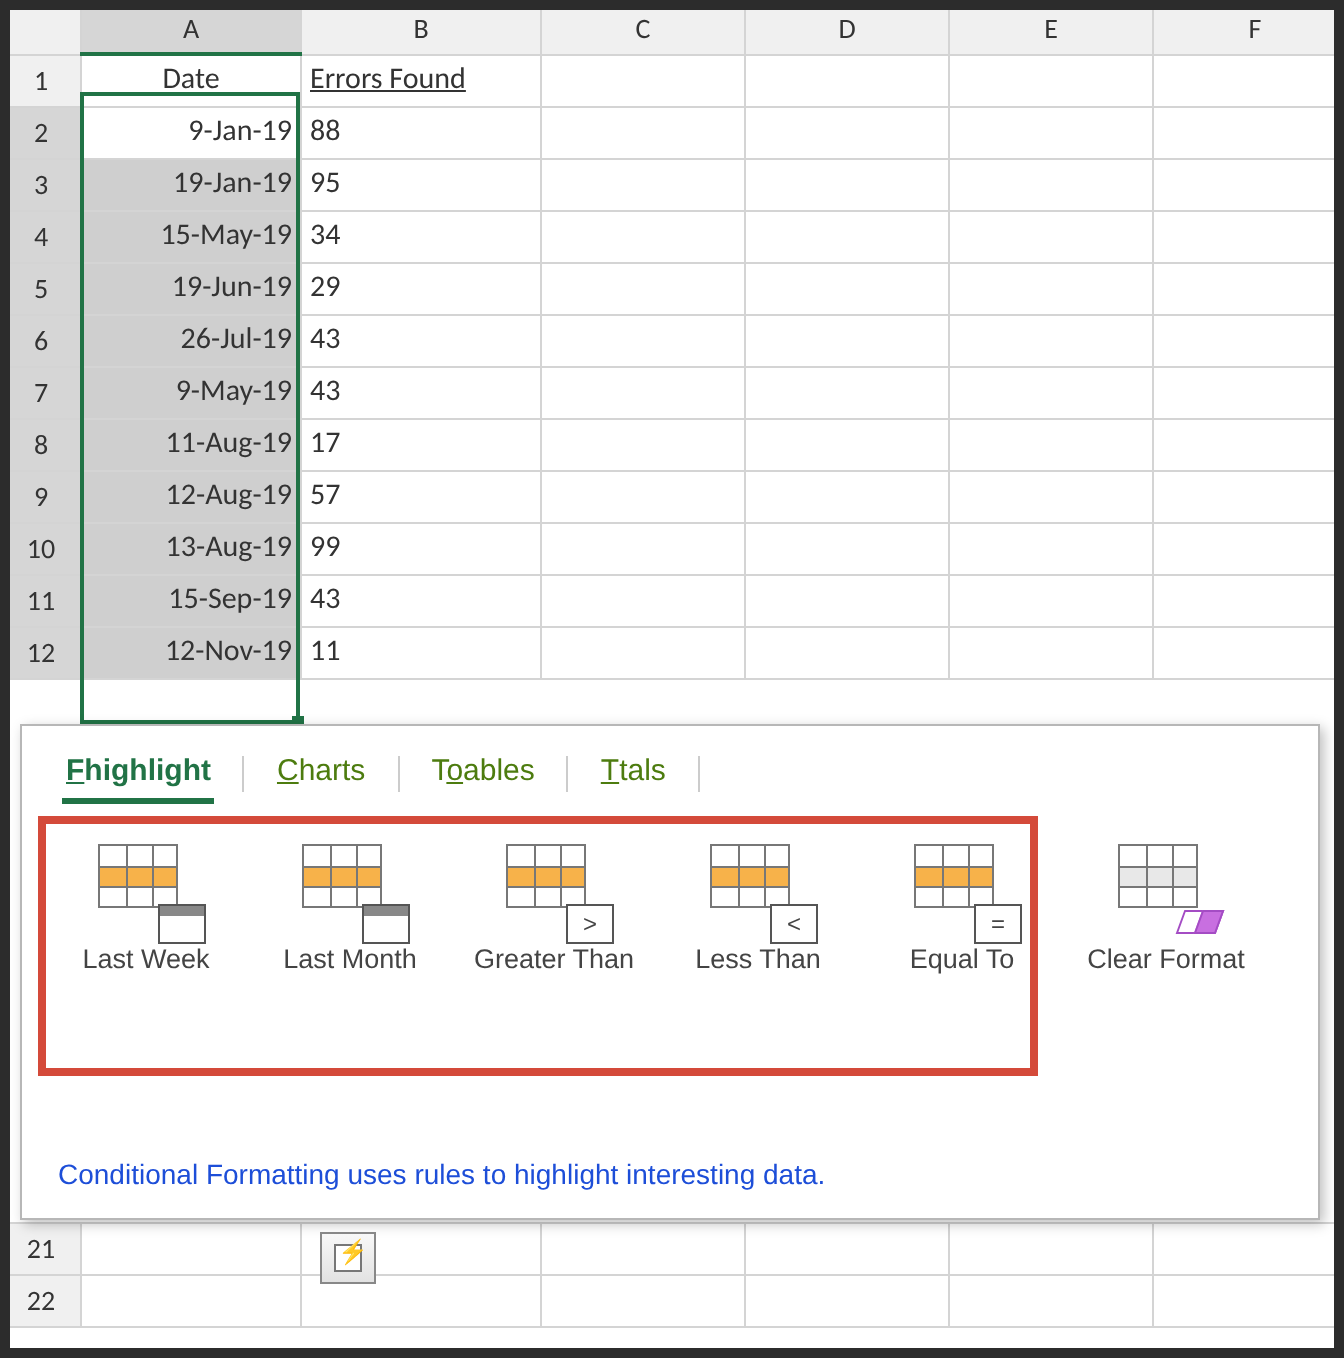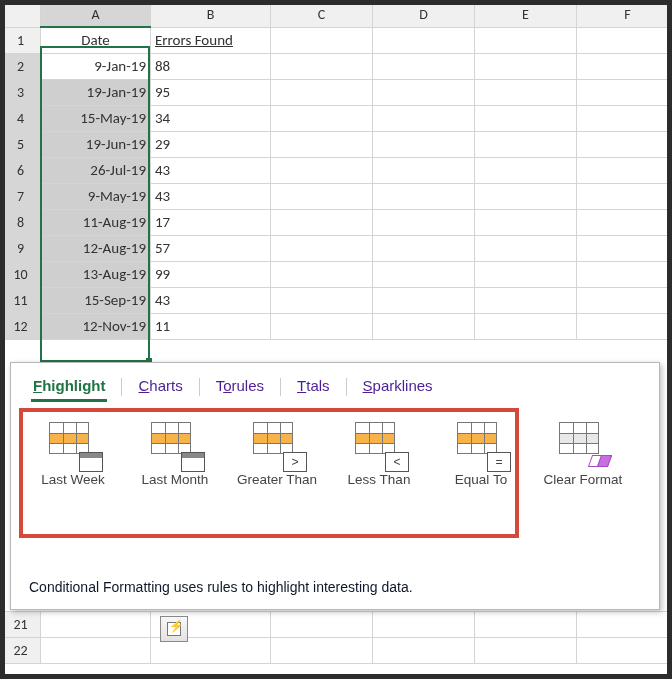--- a/index.html
+++ b/index.html
@@ -95,21 +95,21 @@
   }
   .tabs {
     display: flex;
     align-items: center;
     gap: 0;
     padding: 8px 12px 0 12px;
     font-size: 15px;
   }
   .tab {
     padding: 6px 10px 8px 10px;
-    color: #4c1d95;
+    color: #4d7c0f;
     cursor: pointer;
     position: relative;
   }
   .tab u { text-decoration: underline; }
   .tab.active {
     color: #217346;
     font-weight: bold;
   }
   .tab.active::after {
     content:"";
@@ -210,21 +210,21 @@
     width:9px;
     background:#c86fe0;
     border:1px solid #a44cc4;
   }
   .opt.clear .mini::before{ background: #e8e8e8; }
 
   .hint{
     position:absolute;
     left:18px; bottom:14px;
     font-size:14px;
-    color:#0f172a;
+    color:#1d4ed8;
   }
 
   
   .qa-trigger{
     position:absolute;
     left: 160px;
     top: 616px;
     width:28px; height:26px;
     border:1px solid #888;
     background: linear-gradient(#f8f8f8,#e2e2e2);
@@ -396,25 +396,24 @@
 <div class="marquee" style="left:40px; top:46px; width:110px; height:316px;">
   <div class="handle"></div>
 </div>
 
 <div class="popup">
   <div class="tabs">
     <div class="tab active"><u>F</u><span>highlight</span></div>
     <div class="tab-sep"></div>
     <div class="tab"><u>C</u><span>harts</span></div>
     <div class="tab-sep"></div>
-    <div class="tab">T<u>o</u><span>rules</span></div>
+    <div class="tab">T<u>o</u><span>ables</span></div>
     <div class="tab-sep"></div>
     <div class="tab"><u>T</u><span>tals</span></div>
     <div class="tab-sep"></div>
-    <div class="tab"><u>S</u><span>parklines</span></div>
   </div>
 
   <div class="options-wrap">
     <div class="redbox"></div>
     <div class="options">
       <div class="opt">
         <div class="iconbox">
             <div class="mini">
               <div class="row1"></div>
               <div class="row2"></div>

